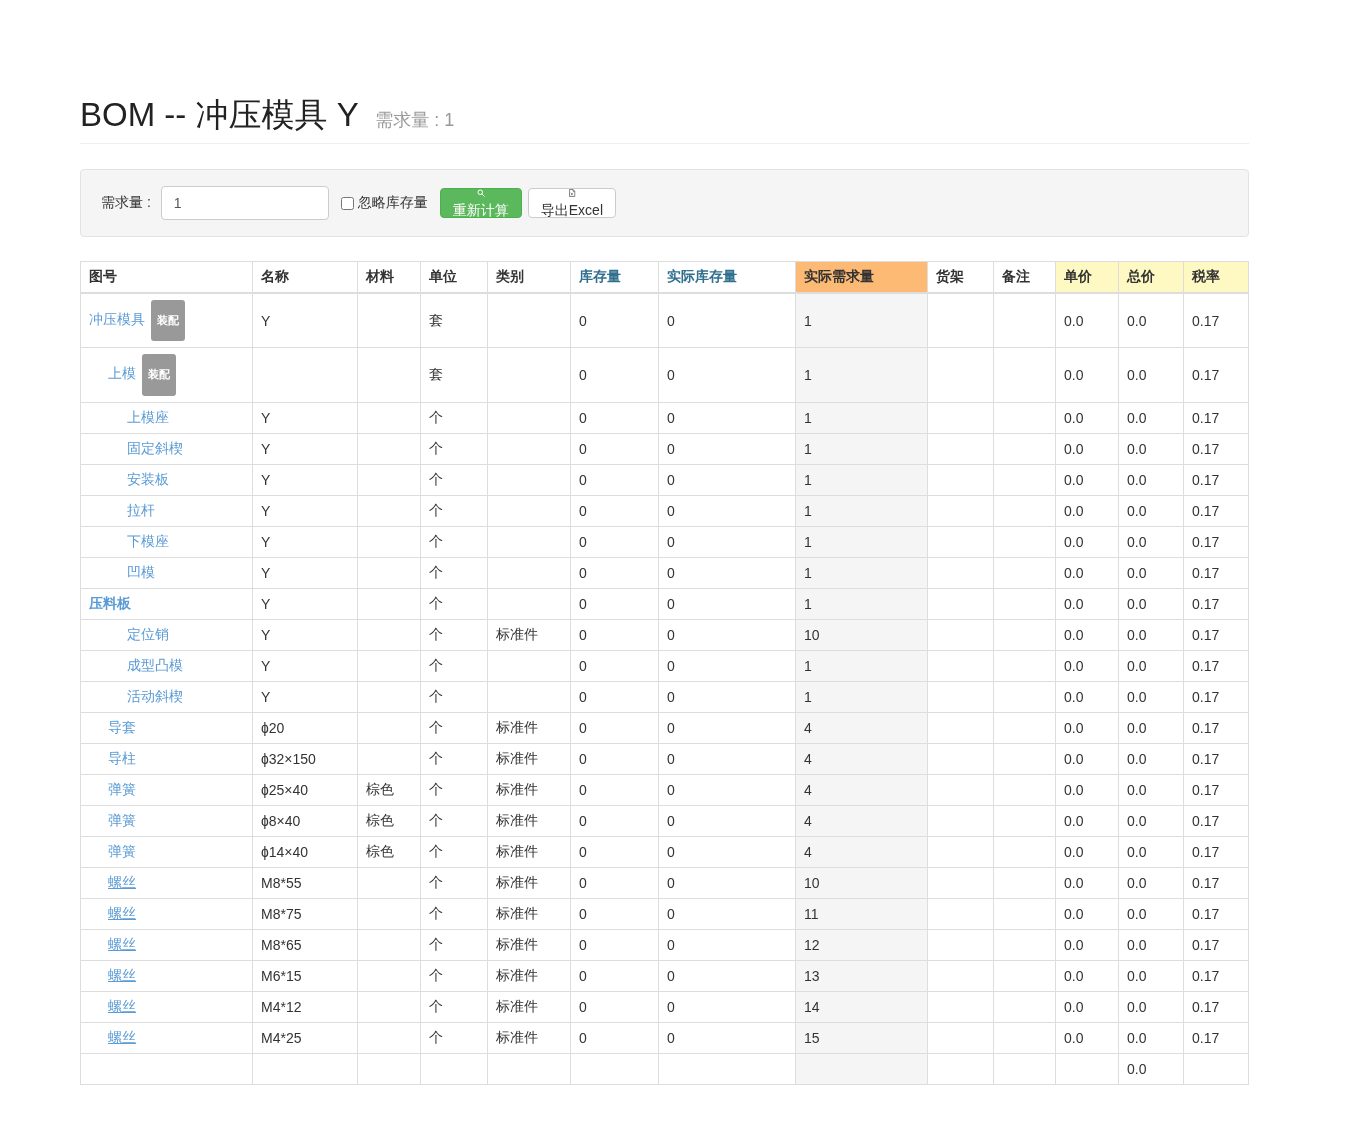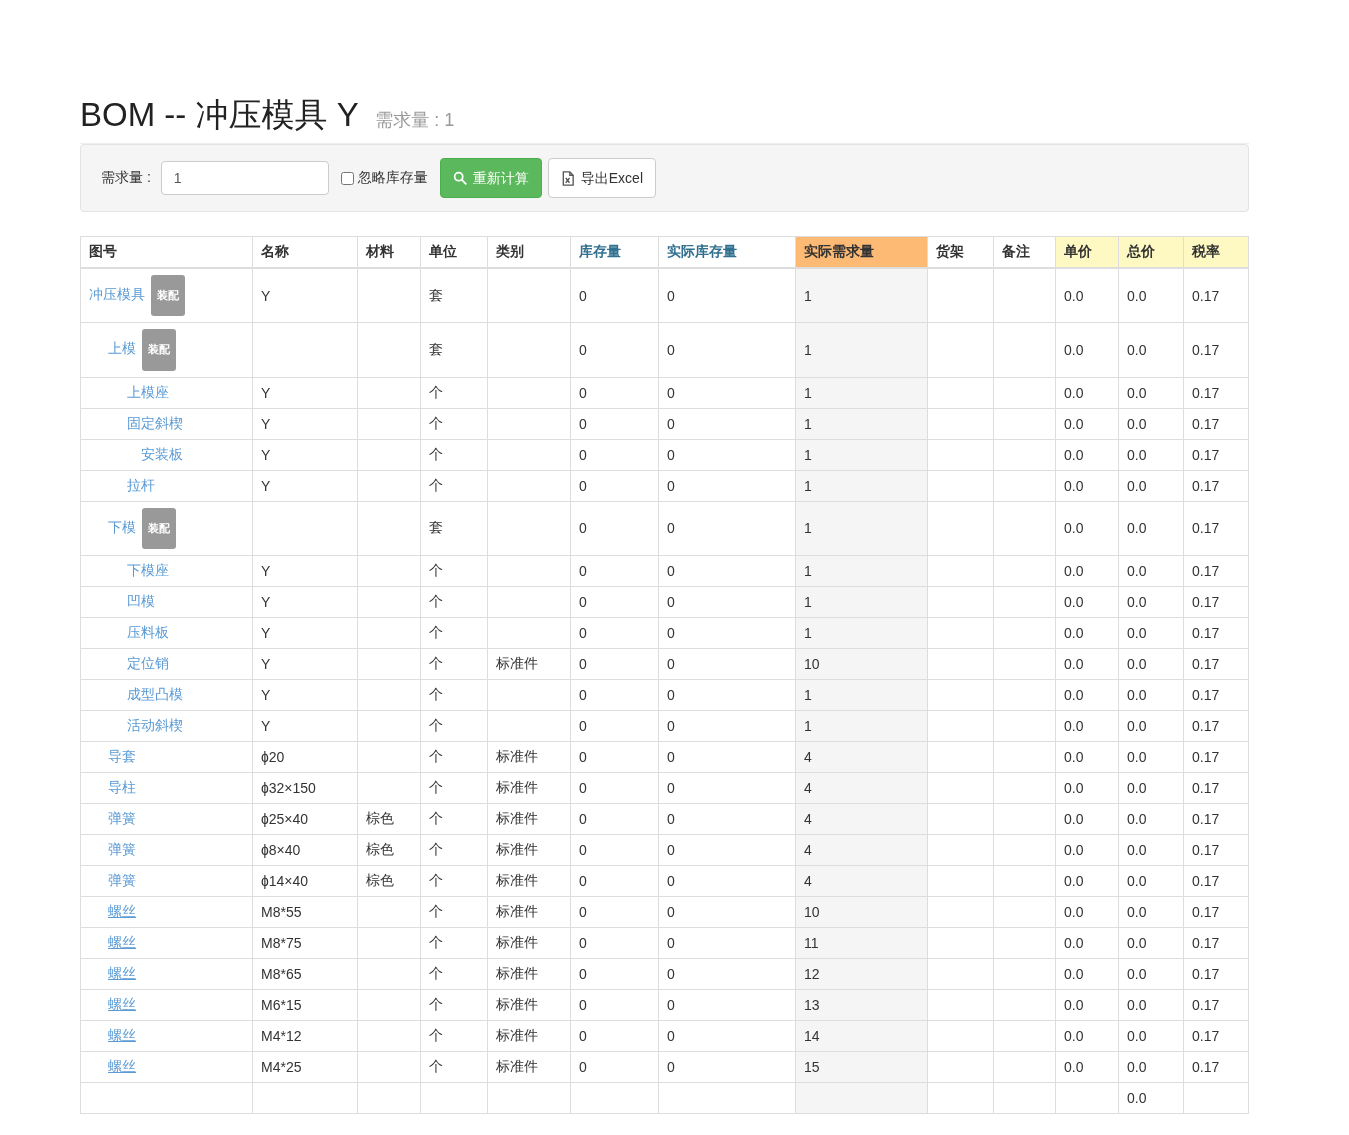--- a/index.html
+++ b/index.html
@@ -2,29 +2,29 @@
 <html><head>
 <meta charset="utf-8">
 <style>
   html,body{margin:0;padding:0;background:#fff;}
   body{width:1349px;height:1135px;position:relative;overflow:hidden;
        font-family:"Liberation Sans","DejaVu Sans",sans-serif;font-size:14px;color:#333;}
   .container{position:absolute;left:80px;top:0;width:1169px;}
   .page-header{margin-top:97px;padding-bottom:10px;border-bottom:1px solid #eee;}
   .page-header h1{margin:0;font-size:33px;font-weight:500;color:#222;line-height:1.1;}
   .page-header h1 small{font-size:18px;color:#999;font-weight:400;margin-left:8px;}
-  .toolbar{height:68px;background:#f5f5f5;border:1px solid #e3e3e3;border-radius:4px;
+  .toolbar{margin-top:25px;height:68px;background:#f5f5f5;border:1px solid #e3e3e3;border-radius:4px;
            display:flex;align-items:center;padding:0 20px;box-sizing:border-box;}
   .qty-label{margin-right:10px;color:#333;}
   .qty-input{width:168px;height:34px;box-sizing:border-box;border:1px solid #ccc;border-radius:4px;
              padding:6px 12px;font-size:14px;color:#555;outline:none;}
   .chk{margin-left:12px;display:inline-flex;align-items:center;cursor:pointer;}
   .chk input{margin:0 4px 0 0;}
-  .btn{height:40px;border-radius:4px;font-size:14px;padding:0 12px;display:inline-flex;
-       align-items:center;gap:6px;cursor:pointer;line-height:1;}
+  .btn{height:30px;border-radius:4px;font-size:14px;padding:0 12px;display:inline-flex;
+       align-items:center;gap:6px;cursor:pointer;line-height:1;flex-direction:column;}
   .btn svg{display:block;}
   .btn-green{margin-left:12px;background:#5cb85c;border:1px solid #4cae4c;color:#fff;}
   .btn-white{margin-left:6px;background:#fff;border:1px solid #ccc;color:#333;}
   table{margin-top:24px;border-collapse:collapse;width:1168px;table-layout:fixed;}
   th,td{border:1px solid #ddd;padding:6px 8px;height:31px;box-sizing:border-box;text-align:left;
         overflow:hidden;white-space:nowrap;font-size:14px;vertical-align:middle;}
   th{font-weight:bold;color:#333;background:#fff;}
   thead th{border-bottom-width:2px;}
   th.sort{color:#31708f;cursor:pointer;}
   th.demand{background:#fdba74;}
@@ -159,21 +159,21 @@
           <td>0</td>
           <td>0</td>
           <td class="demand">1</td>
           <td></td>
           <td></td>
           <td>0.0</td>
           <td>0.0</td>
           <td>0.17</td>
         </tr>
         <tr>
-          <td><a class="tree" style="margin-left: 52px;">安装板</a></td>
+          <td><a class="tree" style="margin-left: 38px;">安装板</a></td>
           <td>Y</td>
           <td></td>
           <td>个</td>
           <td></td>
           <td>0</td>
           <td>0</td>
           <td class="demand">1</td>
           <td></td>
           <td></td>
           <td>0.0</td>
@@ -189,35 +189,20 @@
           <td>0</td>
           <td>0</td>
           <td class="demand">1</td>
           <td></td>
           <td></td>
           <td>0.0</td>
           <td>0.0</td>
           <td>0.17</td>
         </tr>
         <tr>
-          <td><a class="tree" style="margin-left: 19px;">下模</a><span class="badge">装配</span></td>
-          <td></td>
-          <td></td>
-          <td>套</td>
-          <td></td>
-          <td>0</td>
-          <td>0</td>
-          <td class="demand">1</td>
-          <td></td>
-          <td></td>
-          <td>0.0</td>
-          <td>0.0</td>
-          <td>0.17</td>
-        </tr>
-        <tr>
           <td><a class="tree" style="margin-left: 38px;">下模座</a></td>
           <td>Y</td>
           <td></td>
           <td>个</td>
           <td></td>
           <td>0</td>
           <td>0</td>
           <td class="demand">1</td>
           <td></td>
           <td></td>
@@ -234,21 +219,21 @@
           <td>0</td>
           <td>0</td>
           <td class="demand">1</td>
           <td></td>
           <td></td>
           <td>0.0</td>
           <td>0.0</td>
           <td>0.17</td>
         </tr>
         <tr>
-          <td><a class="tree" style="margin-left: 38px;">压料板</a></td>
+          <td><a class="tree" style=" font-weight: bold;">压料板</a></td>
           <td>Y</td>
           <td></td>
           <td>个</td>
           <td></td>
           <td>0</td>
           <td>0</td>
           <td class="demand">1</td>
           <td></td>
           <td></td>
           <td>0.0</td>

